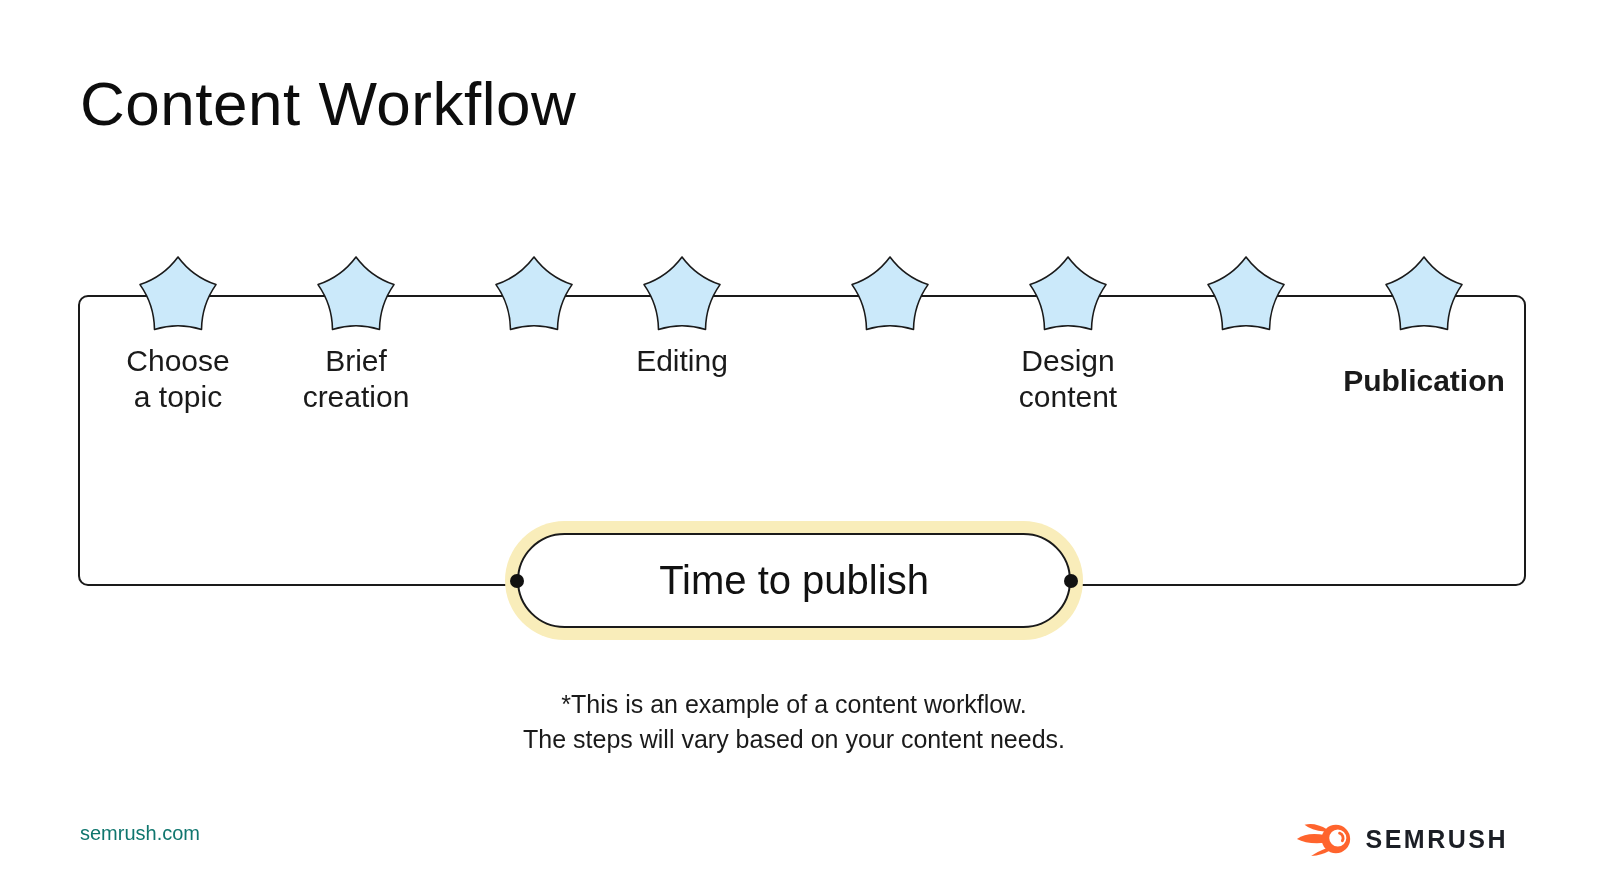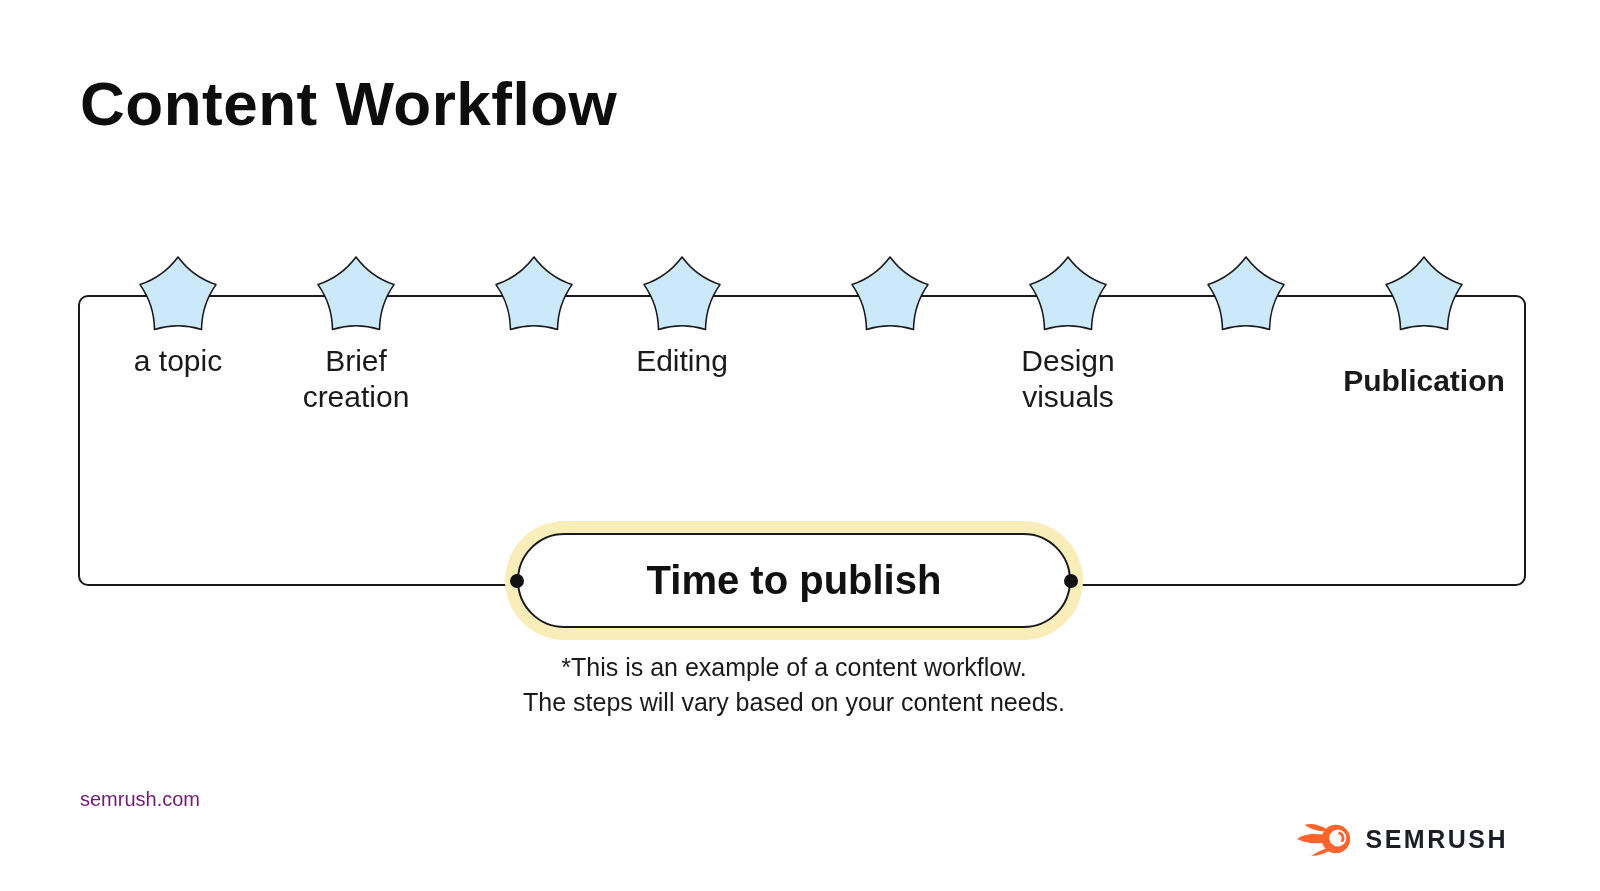--- a/index.html
+++ b/index.html
@@ -3,21 +3,21 @@
 <meta charset="utf-8">
 <style>
   html,body{margin:0;padding:0;background:#ffffff;}
   .canvas{
     position:relative;width:1600px;height:891px;background:#ffffff;overflow:hidden;
     font-family:"Liberation Sans", sans-serif;color:#1a1a1a;
   }
   
   .title{
     position:absolute;left:80px;top:68px;margin:0;
-    font-size:62px;font-weight:700;letter-spacing:.5px;color:#0d0d0d;
+    font-size:62px;font-weight:400;letter-spacing:.5px;color:#0d0d0d;
   }
   
   .frame{
     position:absolute;left:78px;top:295px;width:1444px;height:287px;
     border:2px solid #1a1a1a;border-radius:10px;z-index:1;
   }
   
   .step{position:absolute;top:255px;width:178px;z-index:2;text-align:center;}
   .step .star{display:block;margin:0 auto;}
   .step .label{
@@ -29,34 +29,34 @@
   
   .pill-ring{
     position:absolute;left:505px;top:521px;width:578px;height:119px;
     background:#F9EDBA;border-radius:60px;z-index:3;
   }
   .pill-inner{
     position:absolute;left:12px;top:12px;right:12px;bottom:12px;
     background:#ffffff;border:2px solid #1a1a1a;border-radius:50px;
     display:flex;align-items:center;justify-content:center;
   }
-  .pill-inner span{font-size:40px;font-weight:700;color:#111;}
+  .pill-inner span{font-size:40px;font-weight:400;color:#111;}
   .dot{
     position:absolute;width:14px;height:14px;border-radius:50%;
     background:#111;z-index:4;top:574px;
   }
   .dot-left{left:510px;}
   .dot-right{left:1064px;}
   
   .footnote{
-    position:absolute;left:344px;top:650px;width:900px;
+    position:absolute;left:344px;top:687px;width:900px;
     text-align:center;font-size:25px;line-height:35px;color:#1a1a1a;
   }
   
-  .site-url{position:absolute;left:80px;top:788px;font-size:20px;color:#701a75;}
+  .site-url{position:absolute;left:80px;top:822px;font-size:20px;color:#0f766e;}
   .brand{
     position:absolute;right:92px;top:818px;height:42px;
     display:flex;align-items:center;gap:12px;text-align:right;
   }
   .brand .wordmark{
     font-size:25px;font-weight:700;letter-spacing:2.5px;color:#1b1e25;
   }
 </style>
 </head>
 <body>
@@ -65,20 +65,21 @@
 
   <h1 class="title">Content Workflow</h1>
 
   <div class="frame"></div>
 
   <div class="step" style="left:89px">
     <svg class="star" width="82" height="78" viewBox="0 0 82 78">
         <path d="M41,2 Q55.7,21.8 79,29.6 Q64.8,49.7 64.5,74.4 Q41,67 17.5,74.4 Q17.2,49.7 3,29.6 Q26.3,21.8 41,2 Z" fill="#CBE9FA" stroke="#1a1a1a" stroke-width="1.6" stroke-linejoin="round"></path>
       </svg>
     <div class="label">
+        <span class="line">Choose</span>
         <span class="line">a topic</span>
       </div>
   </div>
   <div class="step" style="left:267px">
     <svg class="star" width="82" height="78" viewBox="0 0 82 78">
         <path d="M41,2 Q55.7,21.8 79,29.6 Q64.8,49.7 64.5,74.4 Q41,67 17.5,74.4 Q17.2,49.7 3,29.6 Q26.3,21.8 41,2 Z" fill="#CBE9FA" stroke="#1a1a1a" stroke-width="1.6" stroke-linejoin="round"></path>
       </svg>
     <div class="label">
         <span class="line">Brief</span>
         <span class="line">creation</span>
@@ -101,21 +102,21 @@
     <svg class="star" width="82" height="78" viewBox="0 0 82 78">
         <path d="M41,2 Q55.7,21.8 79,29.6 Q64.8,49.7 64.5,74.4 Q41,67 17.5,74.4 Q17.2,49.7 3,29.6 Q26.3,21.8 41,2 Z" fill="#CBE9FA" stroke="#1a1a1a" stroke-width="1.6" stroke-linejoin="round"></path>
       </svg>
   </div>
   <div class="step" style="left:979px">
     <svg class="star" width="82" height="78" viewBox="0 0 82 78">
         <path d="M41,2 Q55.7,21.8 79,29.6 Q64.8,49.7 64.5,74.4 Q41,67 17.5,74.4 Q17.2,49.7 3,29.6 Q26.3,21.8 41,2 Z" fill="#CBE9FA" stroke="#1a1a1a" stroke-width="1.6" stroke-linejoin="round"></path>
       </svg>
     <div class="label">
         <span class="line">Design</span>
-        <span class="line">visuals</span>
+        <span class="line">content</span>
       </div>
   </div>
   <div class="step" style="left:1157px">
     <svg class="star" width="82" height="78" viewBox="0 0 82 78">
         <path d="M41,2 Q55.7,21.8 79,29.6 Q64.8,49.7 64.5,74.4 Q41,67 17.5,74.4 Q17.2,49.7 3,29.6 Q26.3,21.8 41,2 Z" fill="#CBE9FA" stroke="#1a1a1a" stroke-width="1.6" stroke-linejoin="round"></path>
       </svg>
   </div>
   <div class="step" style="left:1335px">
     <svg class="star" width="82" height="78" viewBox="0 0 82 78">
         <path d="M41,2 Q55.7,21.8 79,29.6 Q64.8,49.7 64.5,74.4 Q41,67 17.5,74.4 Q17.2,49.7 3,29.6 Q26.3,21.8 41,2 Z" fill="#CBE9FA" stroke="#1a1a1a" stroke-width="1.6" stroke-linejoin="round"></path>

